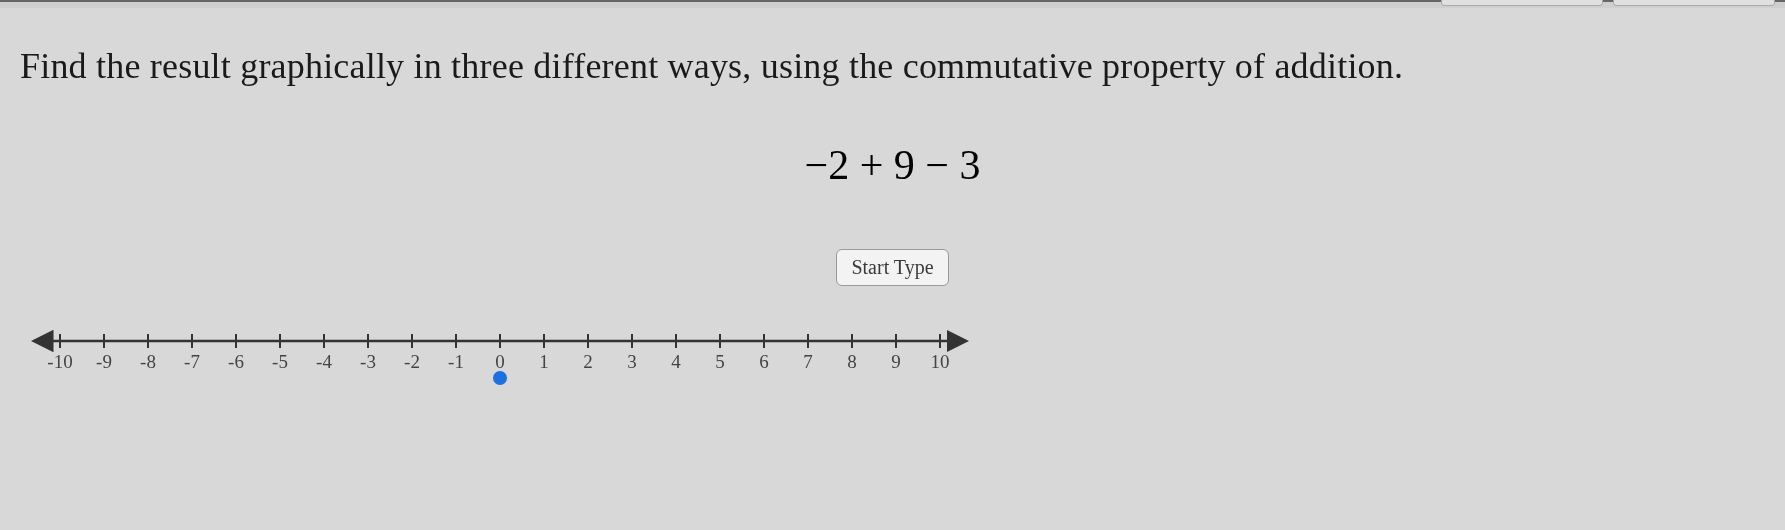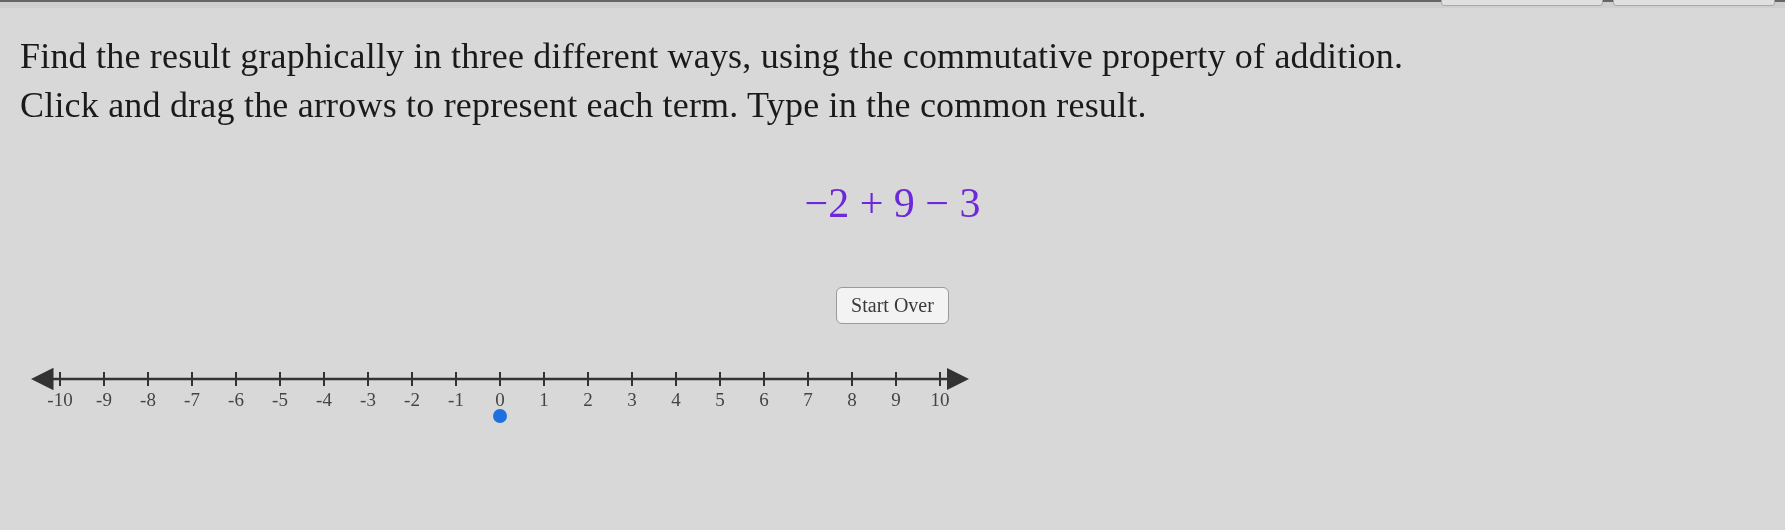--- a/index.html
+++ b/index.html
@@ -39,29 +39,29 @@
     width: 160px;
     height: 6px;
     background: #e0e0e0;
     border: 1px solid #aaa;
     border-radius: 3px;
   }
   .instructions {
     font-size: 36px;
     line-height: 1.35;
     color: #1a1a1a;
-    margin-top: 16px;
+    margin-top: 26px;
     letter-spacing: 0.2px;
   }
   .expression {
     text-align: center;
     font-size: 42px;
     margin-top: 50px;
     font-family: Georgia, 'Times New Roman', serif;
-    color: #6d28d9;
+    color: #000000;
   }
   .start-over-wrap {
     text-align: center;
     margin-top: 60px;
   }
   .start-over {
     font-family: Georgia, 'Times New Roman', serif;
     font-size: 20px;
     padding: 6px 14px;
     border: 1px solid #9a9a9a;
@@ -95,27 +95,26 @@
 
 <div class="page">
   <div class="top-border"></div>
   <div class="mini-controls">
     <div class="mini-box"></div>
     <div class="mini-box"></div>
   </div>
 
   <div class="instructions">
     <span>Find the result graphically in three different ways, using the commutative property of addition.</span><br>
-    <span>Click and drag the arrows to represent each term. Type in the common result.</span>
   </div>
 
   <div class="expression">−2 + 9 − 3</div>
 
   <div class="start-over-wrap">
-    <button class="start-over">Start Over</button>
+    <button class="start-over">Start Type</button>
   </div>
 
   <div class="numberline-wrap">
     <div class="numberline">
       <svg id="nl-svg" width="960" height="90" viewBox="0 0 960 90">
 
         <defs>
           <marker id="arrow-end" viewBox="0 0 10 10" refX="6" refY="5" markerWidth="9" markerHeight="9" orient="auto-start-reverse">
             <path d="M 0 0 L 10 5 L 0 10 z" fill="#333"></path>
           </marker>

